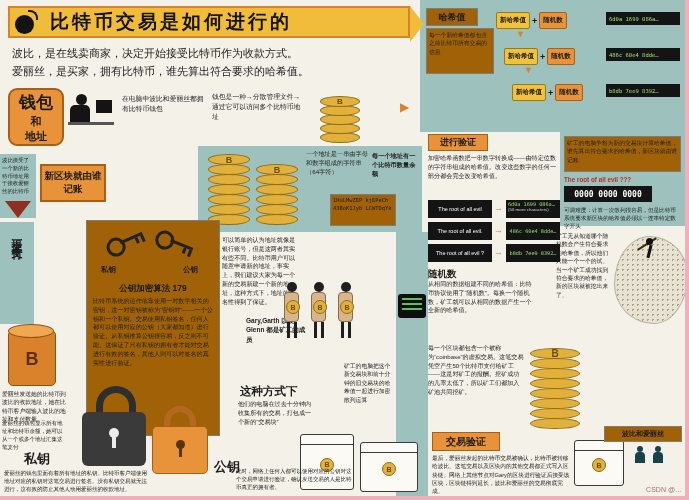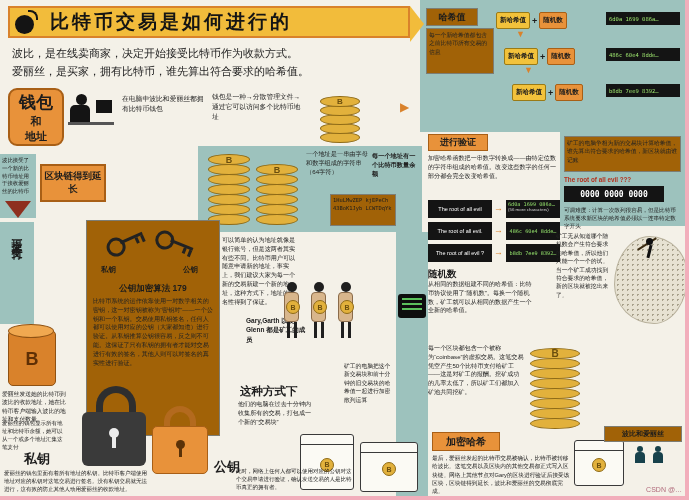--- a/index.html
+++ b/index.html
@@ -126,21 +126,21 @@
 
   <div class="abs chain-row" style="left:512px;top:84px;">
     <span class="cbox box-yellow">新哈希值</span>
     <span class="plus">+</span>
     <span class="cbox box-orange2">随机数</span>
   </div>
   <div class="abs box-black mono" style="left:606px;top:84px;width:74px;height:13px;font-size:5.5px;display:flex;align-items:center;padding-left:3px;box-sizing:border-box;color:#9FE870;">b8db 7ee9 8392…</div>
 
   <div class="abs box-white txt" style="left:564px;top:136px;width:117px;height:36px;font-size:5.8px;padding:2px;box-sizing:border-box;">矿工的电脑争相为新的交易块计算哈希值，谁先算出符合要求的哈希值，新区块就由谁记账</div>
   <div class="abs bold red" style="left:564px;top:176px;font-size:6.3px;">The root of all evil ???</div>
-  <div class="abs box-black mono bold center" style="left:564px;top:186px;width:100px;height:16px;font-size:8px;">0000 0000 0000</div>
+  <div class="abs box-black mono bold center" style="left:564px;top:186px;width:88px;height:16px;font-size:8px;">0000 0000 0000</div>
   <div class="abs txt" style="left:564px;top:206px;width:117px;font-size:5.6px;">可调难度：计算一次散列很容易，但是比特币系统要求新区块的哈希值必须以一连串特定数字开头</div>
 
   <div class="abs box-orange center" style="left:8px;top:88px;width:52px;height:54px;border-radius:9px;flex-direction:column;">
     <span class="bold" style="font-size:17px;">钱包</span>
     <span class="bold" style="font-size:11px;">和</span>
     <span class="bold" style="font-size:11px;">地址</span>
   </div>
   <div class="abs" style="left:68px;top:94px;width:48px;height:46px;">
     <div class="pp-head"></div>
       <div class="pp-body"></div>
@@ -174,21 +174,21 @@
       <div class="coin" style="top:32px;"></div>
     <div class="coin" style="top:22px;"></div>
       <div class="coin" style="top:12px;"></div>
     <div class="coin coin-face" style="top:2px;font-size:9px;">B</div>
   </div>
   <div class="abs txt" style="left:306px;top:150px;width:62px;font-size:6.2px;">一个地址是一串由字母和数字组成的字符串（64字符）</div>
   <div class="abs txt bold" style="left:372px;top:152px;width:46px;font-size:6.2px;">每一个地址有一个比特币数量余额</div>
   <div class="abs box-white mono" style="left:330px;top:194px;width:66px;height:32px;font-size:5.4px;padding:2px;box-sizing:border-box;word-break:break-all;line-height:1.4;">1HuLMwZEP kjEPeCh 43BoK1Jyb LCWTDqYk</div>
 
   <div class="abs txt" style="left:2px;top:157px;width:32px;font-size:5.4px;">波比接受了一个新的比特币地址用于接收爱丽丝的比特币</div>
-  <div class="abs box-orange center bold" style="left:40px;top:164px;width:66px;height:38px;font-size:9.5px;padding:2px;box-sizing:border-box;">区块链得到延长</div>
+  <div class="abs box-orange center bold" style="left:40px;top:164px;width:66px;height:38px;font-size:9.5px;padding:2px;box-sizing:border-box;">新区块就由谁记账</div>
   <div class="abs tri-down-red" style="left:5px;top:201px;"></div>
   <div class="abs vtext bold" style="left:9px;top:230px;font-size:11px;letter-spacing:2px;">提交一个支付</div>
 
   <div class="abs barrel" style="left:8px;top:330px;width:46px;height:54px;">
     <div class="barrel-top"></div>
     <div class="barrel-b">B</div>
   </div>
   <div class="abs txt" style="left:2px;top:390px;width:64px;font-size:5.8px;">爱丽丝发送她的比特币到波比的收款地址，她在比特币客户端输入波比的地址和支付数量</div>
   <div class="abs txt" style="left:2px;top:420px;width:64px;font-size:5.5px;">爱丽丝的钱包显示所有地址和比特币余额，她可以从一个或多个地址汇集这笔支付</div>
 
@@ -303,21 +303,21 @@
   <div class="abs shackle-o" style="left:164px;top:406px;width:32px;height:25px;"></div>
   <div class="abs lock-body-o" style="left:152px;top:426px;width:56px;height:48px;"></div>
   <div class="abs keyhole-d" style="left:176px;top:440px;width:9px;height:9px;"></div>
   <div class="abs keystem-d" style="left:179px;top:448px;width:3px;height:9px;"></div>
 
   <div class="abs bold" style="left:24px;top:450px;font-size:13px;">私钥</div>
   <div class="abs bold" style="left:214px;top:458px;font-size:13px;">公钥</div>
   <div class="abs txt" style="left:4px;top:470px;width:148px;font-size:5.5px;">爱丽丝的钱包里面有着所有地址的私钥。比特币客户端使用地址对应的私钥对这笔交易进行签名。没有私钥交易就无法进行，这有效的防止其他人动用爱丽丝的收款地址。</div>
   <div class="abs txt" style="left:236px;top:468px;width:118px;font-size:5.5px;">此时，网络上任何人都可以使用对应的公钥对这个交易申请进行验证，确认发送交易的人是比特币真正的拥有者。</div>
 
-  <div class="abs box-orange2 center bold" style="left:432px;top:432px;width:66px;height:17px;font-size:10px;">加密哈希</div>
+  <div class="abs box-orange2 center bold" style="left:432px;top:432px;width:66px;height:17px;font-size:10px;">交易验证</div>
   <div class="abs txt" style="left:432px;top:454px;width:138px;font-size:5.7px;">最后，爱丽丝发起的比特币交易被确认，比特币被转移给波比。这笔交易以及区块内的其他交易都正式写入区块链。网络上其他节点对Gary的区块进行验证后接受该区块，区块链得到延长，波比和爱丽丝的交易彻底完成。</div>
   <div class="abs tank" style="left:574px;top:440px;width:50px;height:46px;">
     <div class="tank-top"></div>
     <div class="tank-coin">B</div>
   </div>
   <div class="abs box-white center bold" style="left:604px;top:426px;width:76px;height:14px;font-size:7px;">波比和爱丽丝</div>
   <div class="abs" style="left:634px;top:446px;width:12px;height:18px;">
     <div class="tp-head"></div>
       <div class="tp-body"></div>
   </div>

